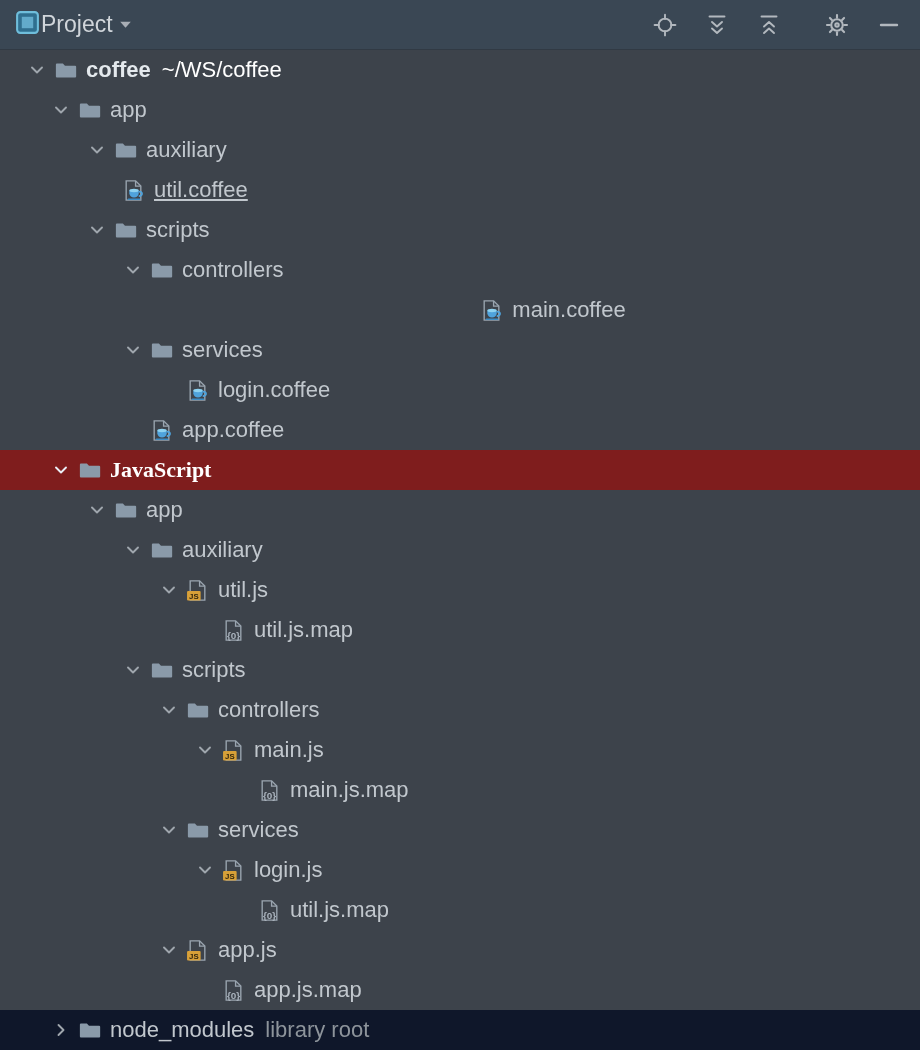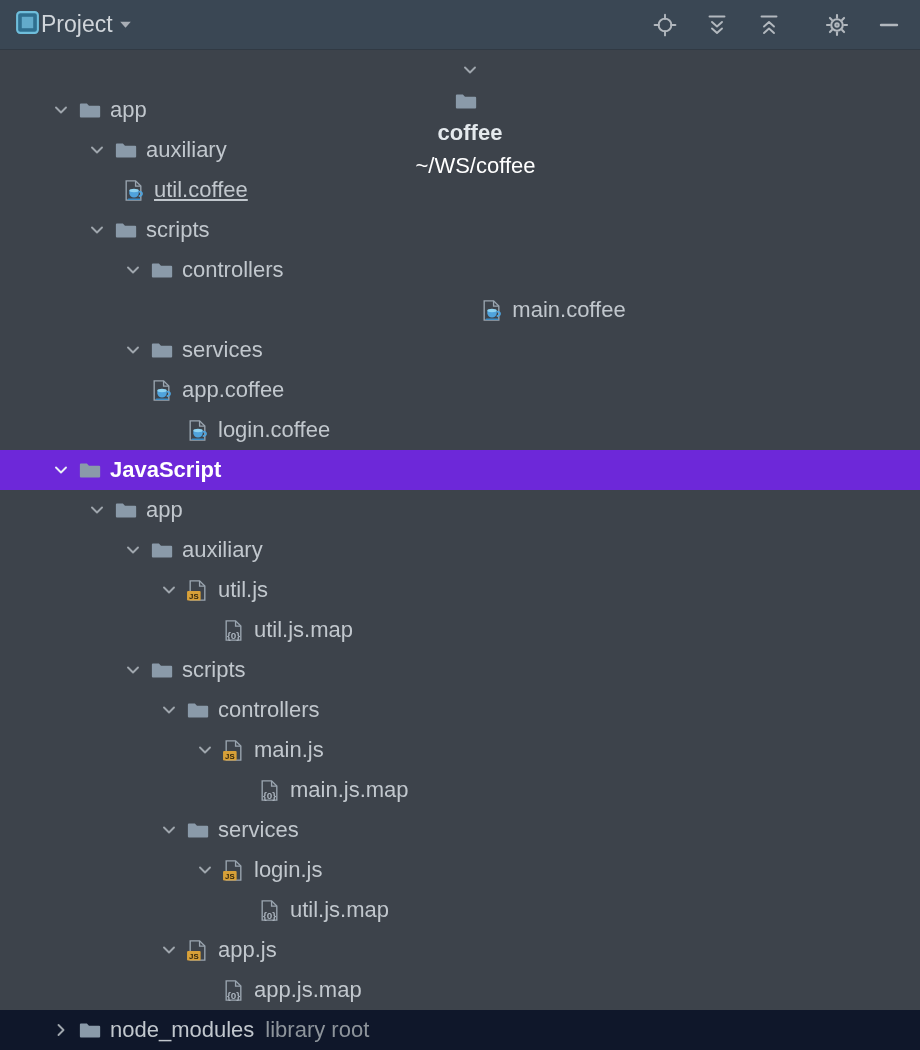--- a/index.html
+++ b/index.html
@@ -31,21 +31,21 @@
   .tree-row{
     height:40px;display:flex;align-items:center;box-sizing:border-box;
     font-size:22px;color:#C1C7CD;white-space:nowrap;cursor:default;
   }
   .row-chevron{width:34px;height:40px;flex:none;display:flex;align-items:center;justify-content:center;}
   .row-icon{width:23px;height:23px;flex:none;display:flex;align-items:center;justify-content:center;margin-right:9px;}
   .row-icon svg{display:block;}
   .row-label{line-height:40px;}
   .row-suffix{margin-left:11px;color:#ffffff;}
   .tree-row.bold .row-label{font-weight:bold;color:#E4E9ED;}
-  .tree-row.selected{background:#6d28d9;}
+  .tree-row.selected{background:#7f1d1d;font-family:Liberation Serif, serif;}
   .tree-row.selected .row-label{color:#FFFFFF;}
   .tree-row.selected .row-chevron polyline{stroke:#EAEFF6;}
   .tree-row.library{background:#0f172a;}
   .tree-row.library .row-suffix{color:#8D949B;text-align:right;}
 </style>
 </head>
 <body>
 
 <div class="header">
   <div class="project-selector">
@@ -103,21 +103,21 @@
     </svg>
   </button>
   <button class="tool-button">
     <svg width="28" height="28" viewBox="0 0 28 28" stroke="#B2B8BE" stroke-width="2.4" stroke-linecap="round">
       <line x1="6" y1="14" x2="22" y2="14"></line>
     </svg>
   </button>
 </div>
 
 <div class="tree">
-    <div class="tree-row bold" style="padding-left: 20px; flex-direction: column;">
+    <div class="tree-row bold" style="padding-left: 20px;">
     <span class="row-chevron">
         <svg width="20" height="20" viewBox="0 0 20 20">
           <polyline points="5,7.5 10,12.5 15,7.5" fill="none" stroke="#9FA6AD" stroke-width="1.9" stroke-linecap="round" stroke-linejoin="round"></polyline>
         </svg>
       </span>
     <span class="row-icon">
         <svg width="23" height="23" viewBox="0 0 22 22">
           <path d="M1.8 5.2 a1 1 0 0 1 1 -1 h5.7 l2 2.2 h9.7 a1 1 0 0 1 1 1 v9.4 a1 1 0 0 1 -1 1 h-17.4 a1 1 0 0 1 -1 -1 Z" fill="#8A9AA9"></path>
         </svg>
       </span>
@@ -217,48 +217,48 @@
         </svg>
       </span>
     <span class="row-icon">
         <svg width="23" height="23" viewBox="0 0 22 22">
           <path d="M1.8 5.2 a1 1 0 0 1 1 -1 h5.7 l2 2.2 h9.7 a1 1 0 0 1 1 1 v9.4 a1 1 0 0 1 -1 1 h-17.4 a1 1 0 0 1 -1 -1 Z" fill="#8A9AA9"></path>
         </svg>
       </span>
     <span class="row-label">services</span>
 
   </div>
-    <div class="tree-row" style="padding-left: 116px;">
+    <div class="tree-row" style="padding-left: 152px;">
     <span class="row-chevron"></span>
     <span class="row-icon">
         <svg width="23" height="23" viewBox="0 0 22 22">
           <path d="M4 1.8 h9 l5 5 v13.4 h-14 Z" fill="none" stroke="#9AA5B0" stroke-width="1.3"></path>
           <path d="M13 1.8 v5 h5" fill="none" stroke="#9AA5B0" stroke-width="1.3"></path>
           <path d="M16 12 q3.2 0 3.2 2.2 q0 2.2 -3.2 2.2" fill="none" stroke="#4FA3DC" stroke-width="1.6"></path>
           <path d="M7 11 h9 v3.1 a4.6 4.4 0 0 1 -9 0 Z" fill="#4FA3DC"></path>
           <ellipse cx="11.5" cy="11" rx="4.5" ry="1.6" fill="#8ED2F0"></ellipse>
           <path d="M6.2 19.4 h10.6" stroke="#3C8CC4" stroke-width="1.6" stroke-linecap="round"></path>
         </svg>
       </span>
-    <span class="row-label">app.coffee</span>
-
-  </div>
-    <div class="tree-row" style="padding-left: 152px;">
+    <span class="row-label">login.coffee</span>
+
+  </div>
+    <div class="tree-row" style="padding-left: 116px;">
     <span class="row-chevron"></span>
     <span class="row-icon">
         <svg width="23" height="23" viewBox="0 0 22 22">
           <path d="M4 1.8 h9 l5 5 v13.4 h-14 Z" fill="none" stroke="#9AA5B0" stroke-width="1.3"></path>
           <path d="M13 1.8 v5 h5" fill="none" stroke="#9AA5B0" stroke-width="1.3"></path>
           <path d="M16 12 q3.2 0 3.2 2.2 q0 2.2 -3.2 2.2" fill="none" stroke="#4FA3DC" stroke-width="1.6"></path>
           <path d="M7 11 h9 v3.1 a4.6 4.4 0 0 1 -9 0 Z" fill="#4FA3DC"></path>
           <ellipse cx="11.5" cy="11" rx="4.5" ry="1.6" fill="#8ED2F0"></ellipse>
           <path d="M6.2 19.4 h10.6" stroke="#3C8CC4" stroke-width="1.6" stroke-linecap="round"></path>
         </svg>
       </span>
-    <span class="row-label">login.coffee</span>
+    <span class="row-label">app.coffee</span>
 
   </div>
     <div class="tree-row selected bold" style="padding-left: 44px;">
     <span class="row-chevron">
         <svg width="20" height="20" viewBox="0 0 20 20">
           <polyline points="5,7.5 10,12.5 15,7.5" fill="none" stroke="#9FA6AD" stroke-width="1.9" stroke-linecap="round" stroke-linejoin="round"></polyline>
         </svg>
       </span>
     <span class="row-icon">
         <svg width="23" height="23" viewBox="0 0 22 22">

